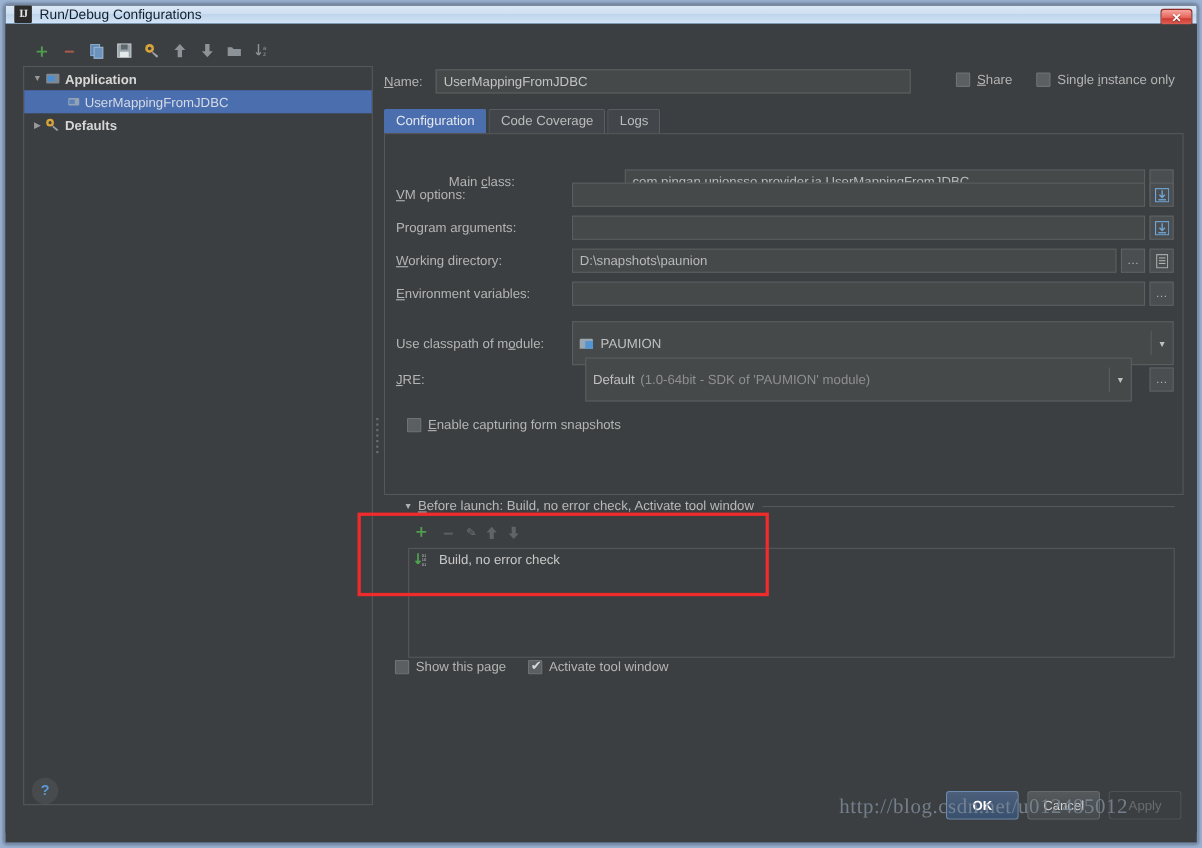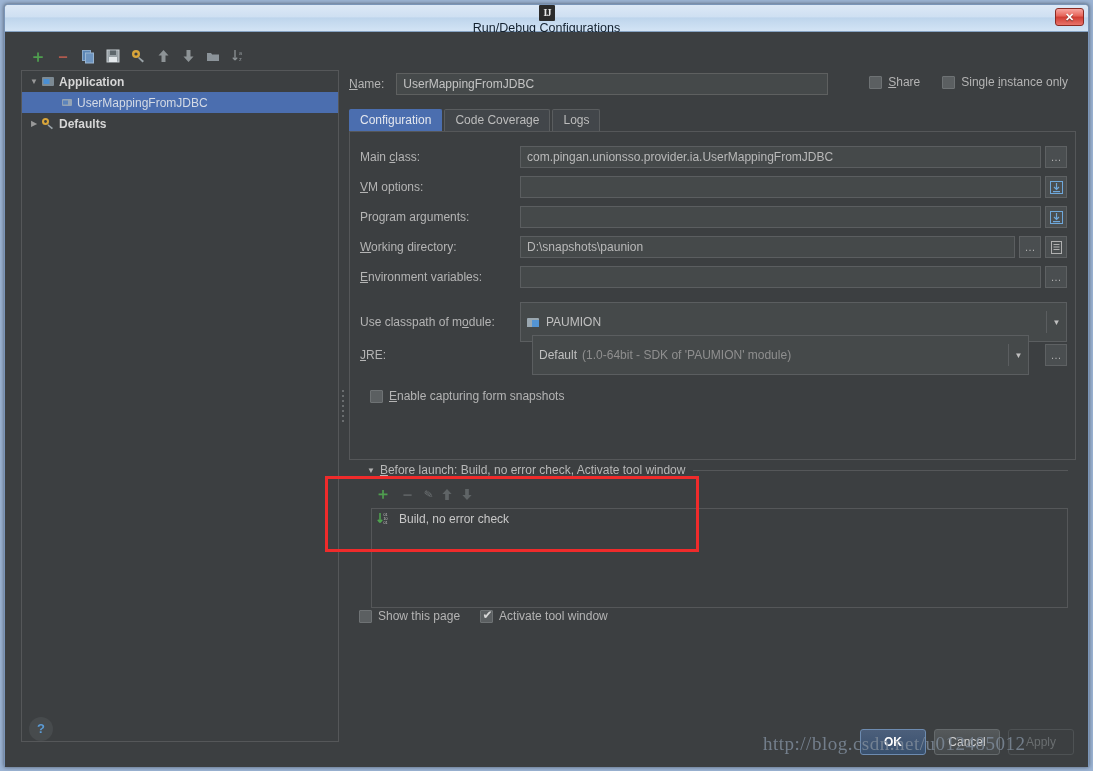--- a/index.html
+++ b/index.html
@@ -17,25 +17,25 @@
     width: 1085px; height: 763px;
     background: #3c3f41;
     border: 1px solid #7a95b8;
     border-radius: 3px 3px 0 0;
     box-shadow: 0 0 4px rgba(0,0,0,.5);
   }
 
   
   #titlebar {
     position: relative;
-    height: 27px;
+    height: 17px;
     background: linear-gradient(to bottom, #dce8f6 0%, #cfe0f2 45%, #bed5ec 50%, #d3e4f5 100%);
     border-bottom: 1px solid #86a3c3;
     border-radius: 2px 2px 0 0;
-    display: flex; align-items: center; flex-direction: column;
+    display: flex; align-items: center;
   }
   #app-icon {
     width: 16px; height: 16px; margin-left: 8px; margin-right: 7px;
     background: #2b2b2b; color: #e8e8e8;
     font-size: 10px; font-weight: bold; line-height: 16px; text-align: center;
     border-radius: 1px; letter-spacing: -1px;
     font-family: "Liberation Serif", serif;
   }
   #title-text {
     font-size: 12.5px; color: #12202e;
@@ -405,21 +405,21 @@
       </div>
 
       <div id="tabs">
         <div class="tab active">Configuration</div>
         <div class="tab">Code Coverage</div>
         <div class="tab">Logs</div>
       </div>
 
       <div id="config-panel">
 
-        <div class="frow" style="top:13px;">
+        <div class="frow" style="top:31px;margin-left:48px;">
           <span class="flabel">Main <span class="mn">c</span>lass:</span>
           <div class="fin">com.pingan.unionsso.provider.ia.UserMappingFromJDBC</div>
           <div class="fbtn">…</div>
         </div>
 
         <div class="frow" style="top:43px;">
           <span class="flabel"><span class="mn">V</span>M options:</span>
           <div class="fin"></div>
           <div class="fbtn blue">
             <svg width="13" height="13" viewBox="0 0 13 13">

